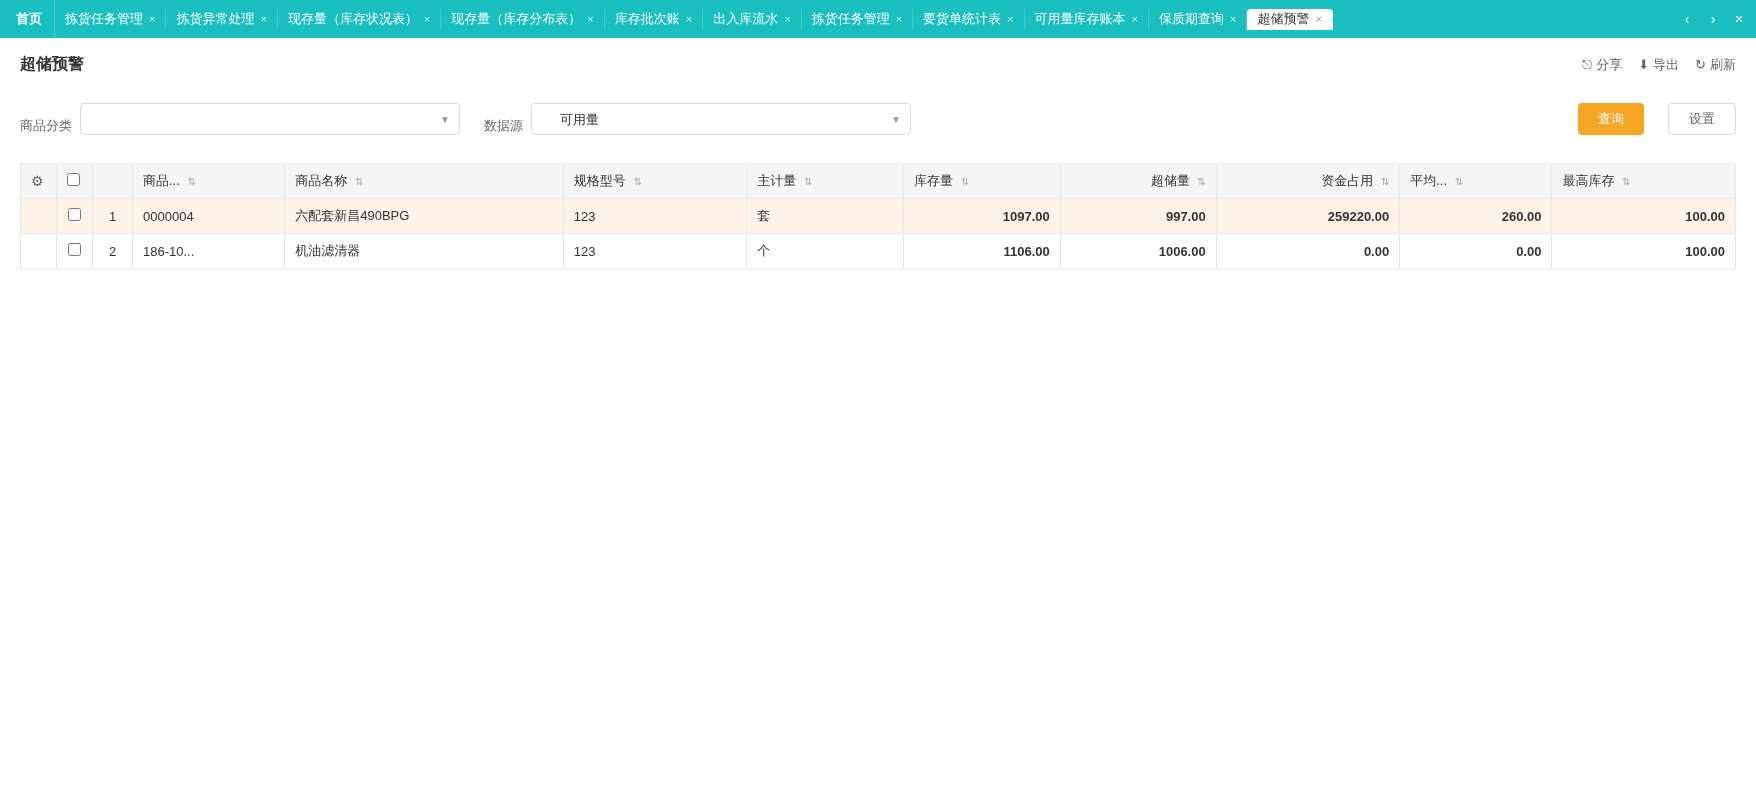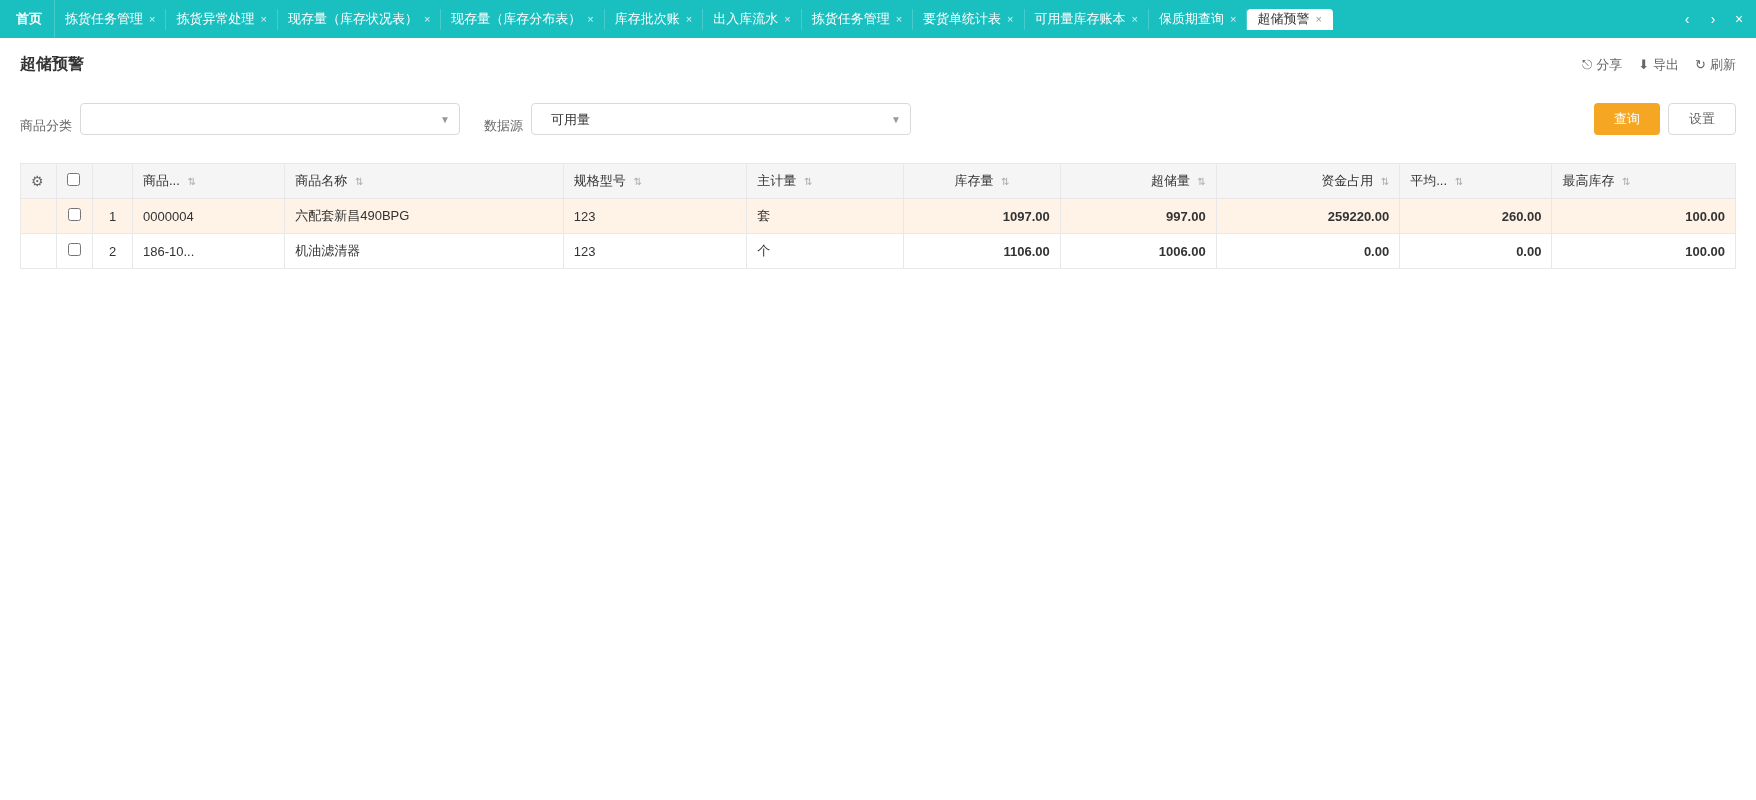--- a/index.html
+++ b/index.html
@@ -113,21 +113,21 @@
     .filter-label {
       font-size: 13px;
       color: #666;
       white-space: nowrap;
     }
     .filter-select {
       width: 380px;
       height: 32px;
       border: 1px solid #d9d9d9;
       border-radius: 4px;
-      padding: 0 30px 0 19px;
+      padding: 0 30px 0 28px;
       font-size: 13px;
       color: #333;
       background: #fff;
       appearance: none;
       cursor: pointer;
       position: relative;
     }
     .filter-select-wrapper {
       position: relative;
       display: inline-block;
@@ -137,21 +137,21 @@
       right: 10px;
       top: 50%;
       transform: translateY(-50%);
       color: #999;
       font-size: 10px;
       pointer-events: none;
     }
     .filter-buttons {
       margin-left: auto;
       display: flex;
-      gap: 8px;
+      gap: 24px;
       border-radius: 12px;
     }
     .btn-query {
       background: #f5a623;
       color: #fff;
       border: none;
       border-radius: 4px;
       padding: 0 20px;
       height: 32px;
       font-size: 13px;
@@ -345,21 +345,21 @@
           <span class="sort-icon">⇅</span>
         </th>
         <th>
           <span>规格型号</span>
           <span class="sort-icon">⇅</span>
         </th>
         <th>
           <span>主计量</span>
           <span class="sort-icon">⇅</span>
         </th>
-        <th style="text-align:center;">
+        <th style="text-align:left;">
           <span>库存量</span>
           <span class="sort-icon">⇅</span>
         </th>
         <th style="text-align:right;font-family:Liberation Serif, serif;">
           <span>超储量</span>
           <span class="sort-icon">⇅</span>
         </th>
         <th style="text-align:right;">
           <span>资金占用</span>
           <span class="sort-icon">⇅</span>

